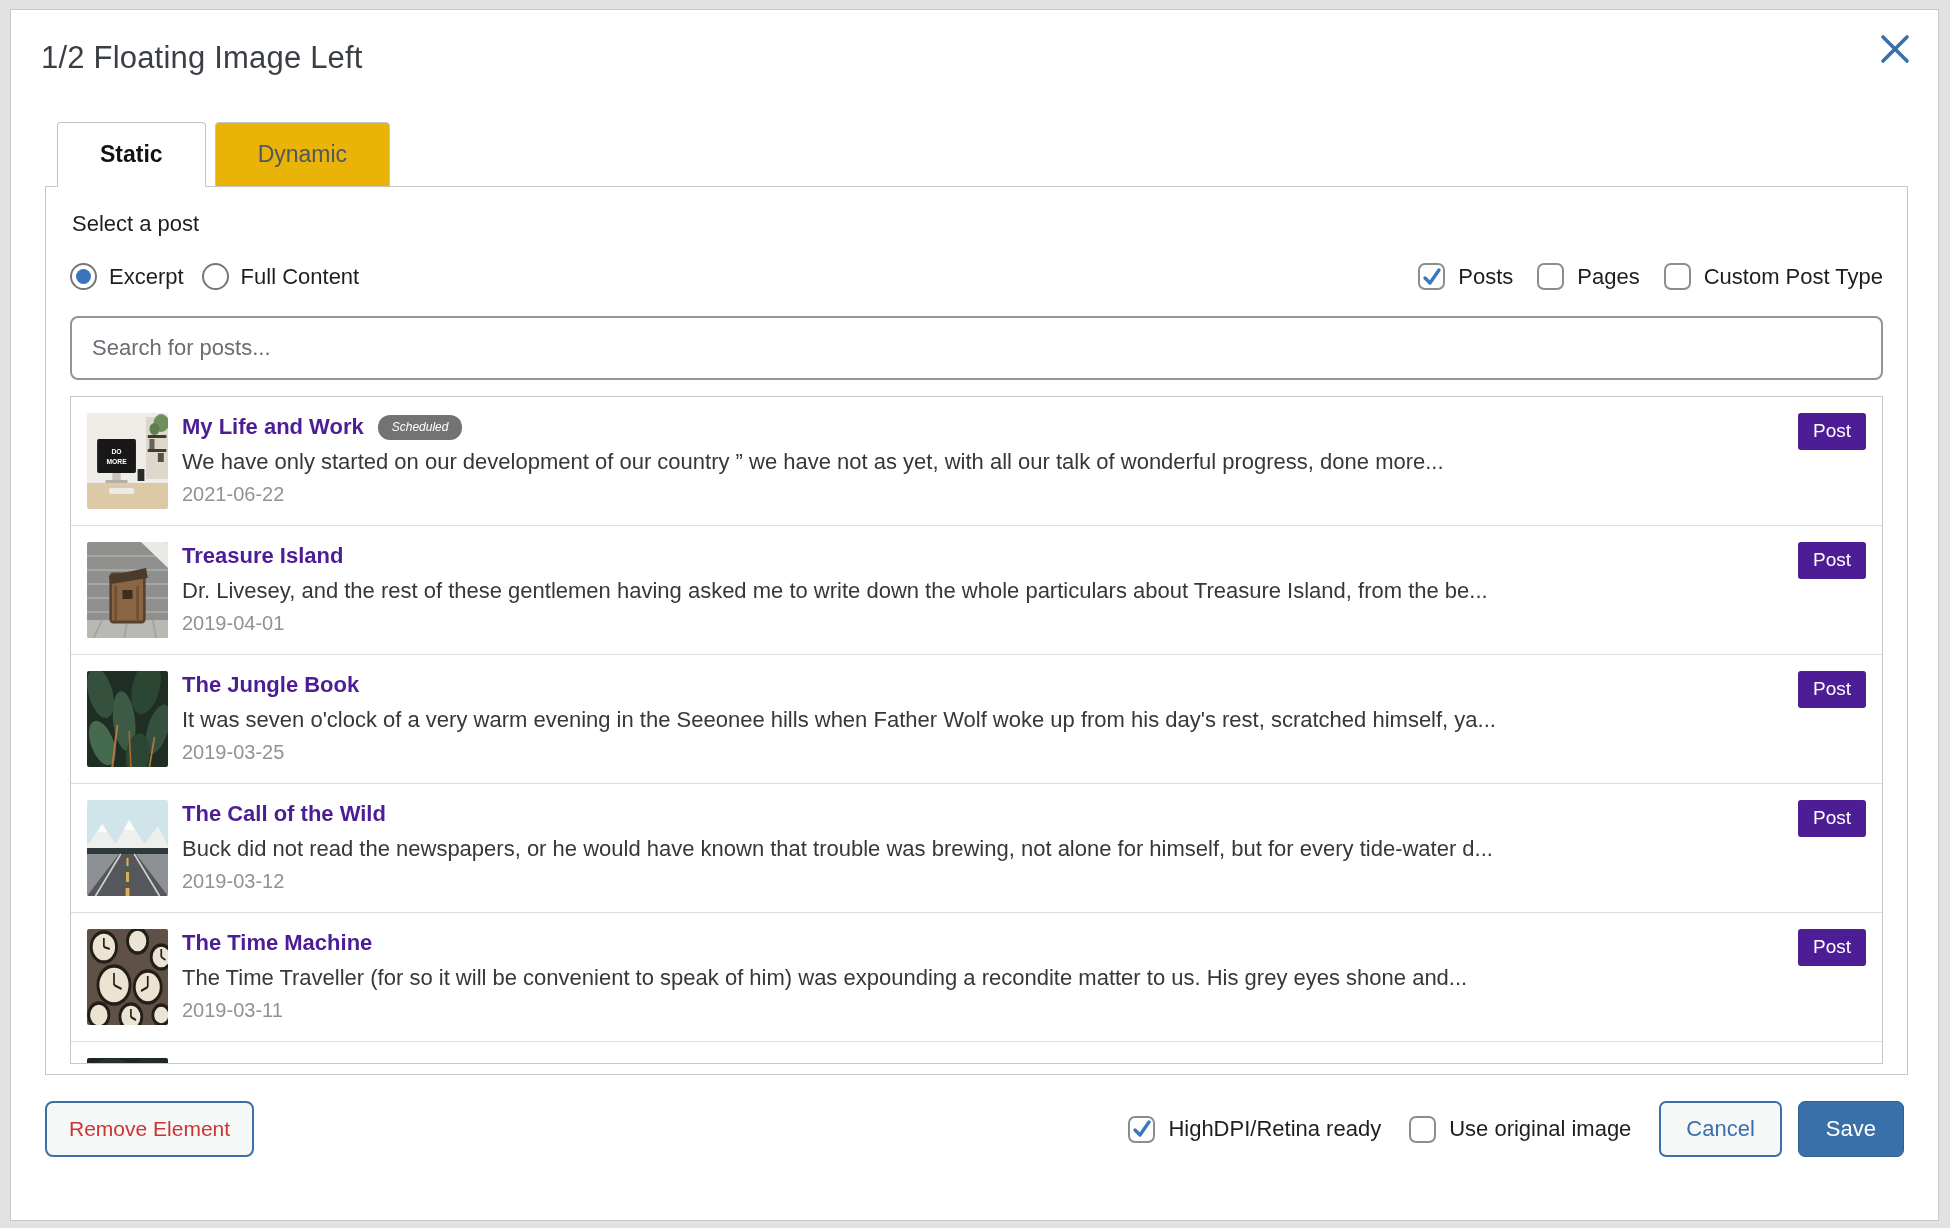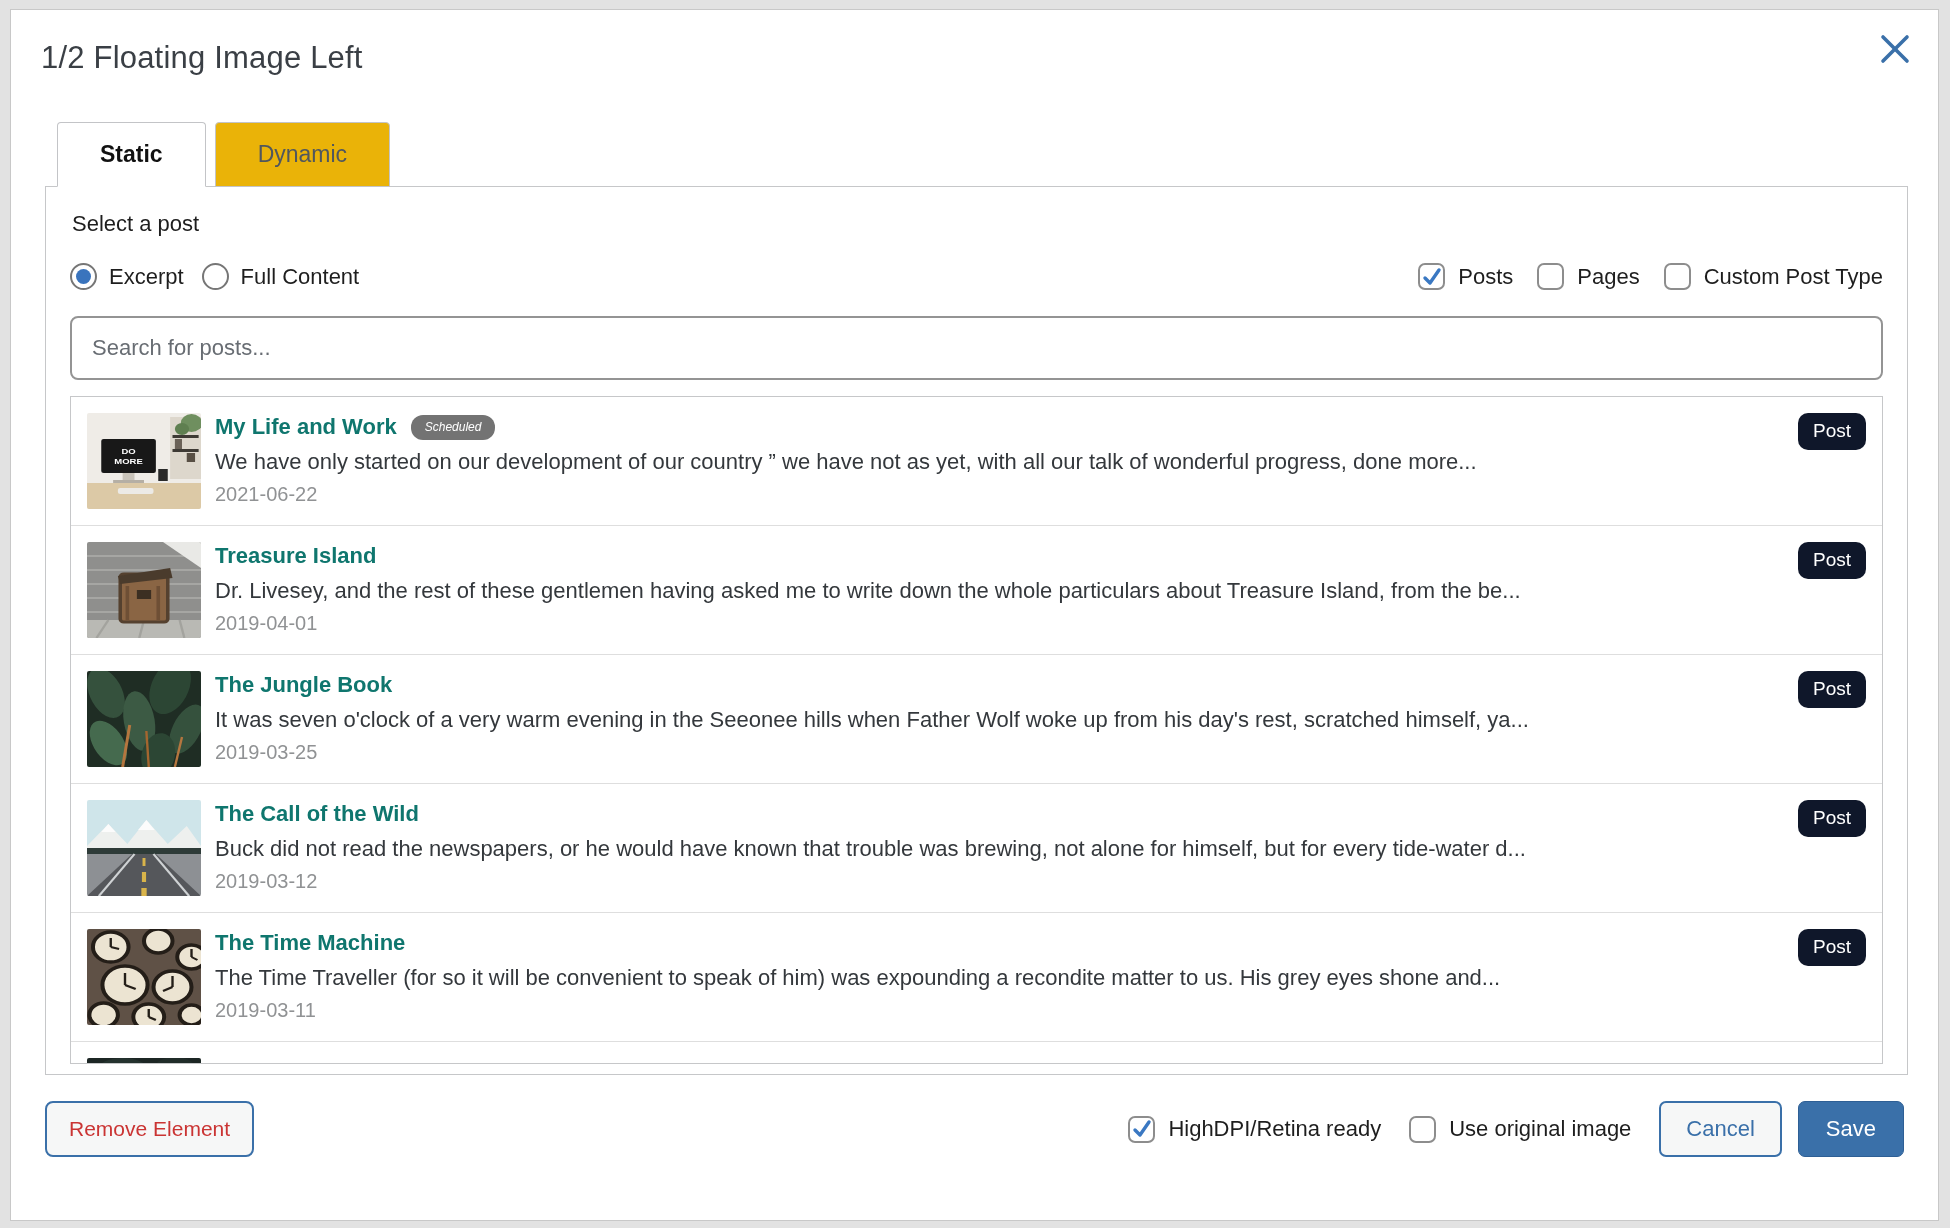--- a/index.html
+++ b/index.html
@@ -36,31 +36,31 @@
   .cb-box { width:27px; height:27px; border-radius:7px; border:2px solid #8d8d8d; background:#fff; margin-right:13px;
             display:flex; align-items:center; justify-content:center; flex:0 0 auto; }
 
   .search-input { width:100%; margin-top:26px; height:64px; border:2px solid #949494; border-radius:8px;
                   font-size:22px; padding:0 20px; color:#1e1e1e; font-family:"Liberation Sans", sans-serif; }
   .search-input::placeholder { color:#686d73; }
 
   
   .post-list { margin-top:16px; border:1px solid #c6c7c9; height:668px; overflow:hidden; }
   .post-item { display:flex; gap:14px; padding:16px; border-bottom:1px solid #dedede; cursor:pointer; background:#fff; }
-  .post-thumb { width:114px; height:96px; flex:0 0 auto; border-radius:2px; overflow:hidden; }
+  .post-thumb { width:81px; height:96px; flex:0 0 auto; border-radius:2px; overflow:hidden; }
   .post-thumb svg { display:block; width:100%; height:100%; }
   .post-body { flex:1 1 auto; min-width:0; padding-top:1px; }
   .post-title-row { display:flex; align-items:center; }
-  .post-title { font-size:22px; font-weight:700; color:#0f766e; white-space:nowrap; }
+  .post-title { font-size:22px; font-weight:700; color:#4c1d95; white-space:nowrap; }
   .status-badge { margin-left:14px; background:#737373; color:#fff; font-style:italic; font-size:12px;
                   padding:5px 14px 6px; border-radius:12px; }
   .post-excerpt { margin-top:9px; font-size:22px; color:#34383c; white-space:nowrap; overflow:hidden; }
   .post-date { margin-top:8px; font-size:20px; color:#909294; }
-  .type-badge { margin-left:16px; align-self:flex-start; background:#0f172a; color:#fff; font-size:19px;
-                padding:7px 15px 8px; border-radius:10px; flex:0 0 auto; }
+  .type-badge { margin-left:16px; align-self:flex-start; background:#4c1d95; color:#fff; font-size:19px;
+                padding:7px 15px 8px; border-radius:3px; flex:0 0 auto; }
 
   
   .footer { display:flex; justify-content:space-between; align-items:center; padding:26px 34px 0 34px; }
   .remove-btn { font-size:21px; color:#ca3433; background:#f6f7f7; border:2px solid #3a70a9; border-radius:8px;
                 padding:14px 22px; cursor:pointer; font-family:"Liberation Sans", sans-serif; }
   .footer-right { display:flex; align-items:center; }
   .footer .cb-item { margin-left:0; margin-right:28px; }
   .cancel-btn { font-size:22px; color:#3a70a9; background:#f6f7f7; border:2px solid #3a70a9; border-radius:7px;
                 padding:13px 25px; margin-right:16px; cursor:pointer; font-family:"Liberation Sans", sans-serif; }
   .save-btn { font-size:22px; color:#fff; background:#3a70a9; border:1px solid #2e5f95; border-radius:7px;

